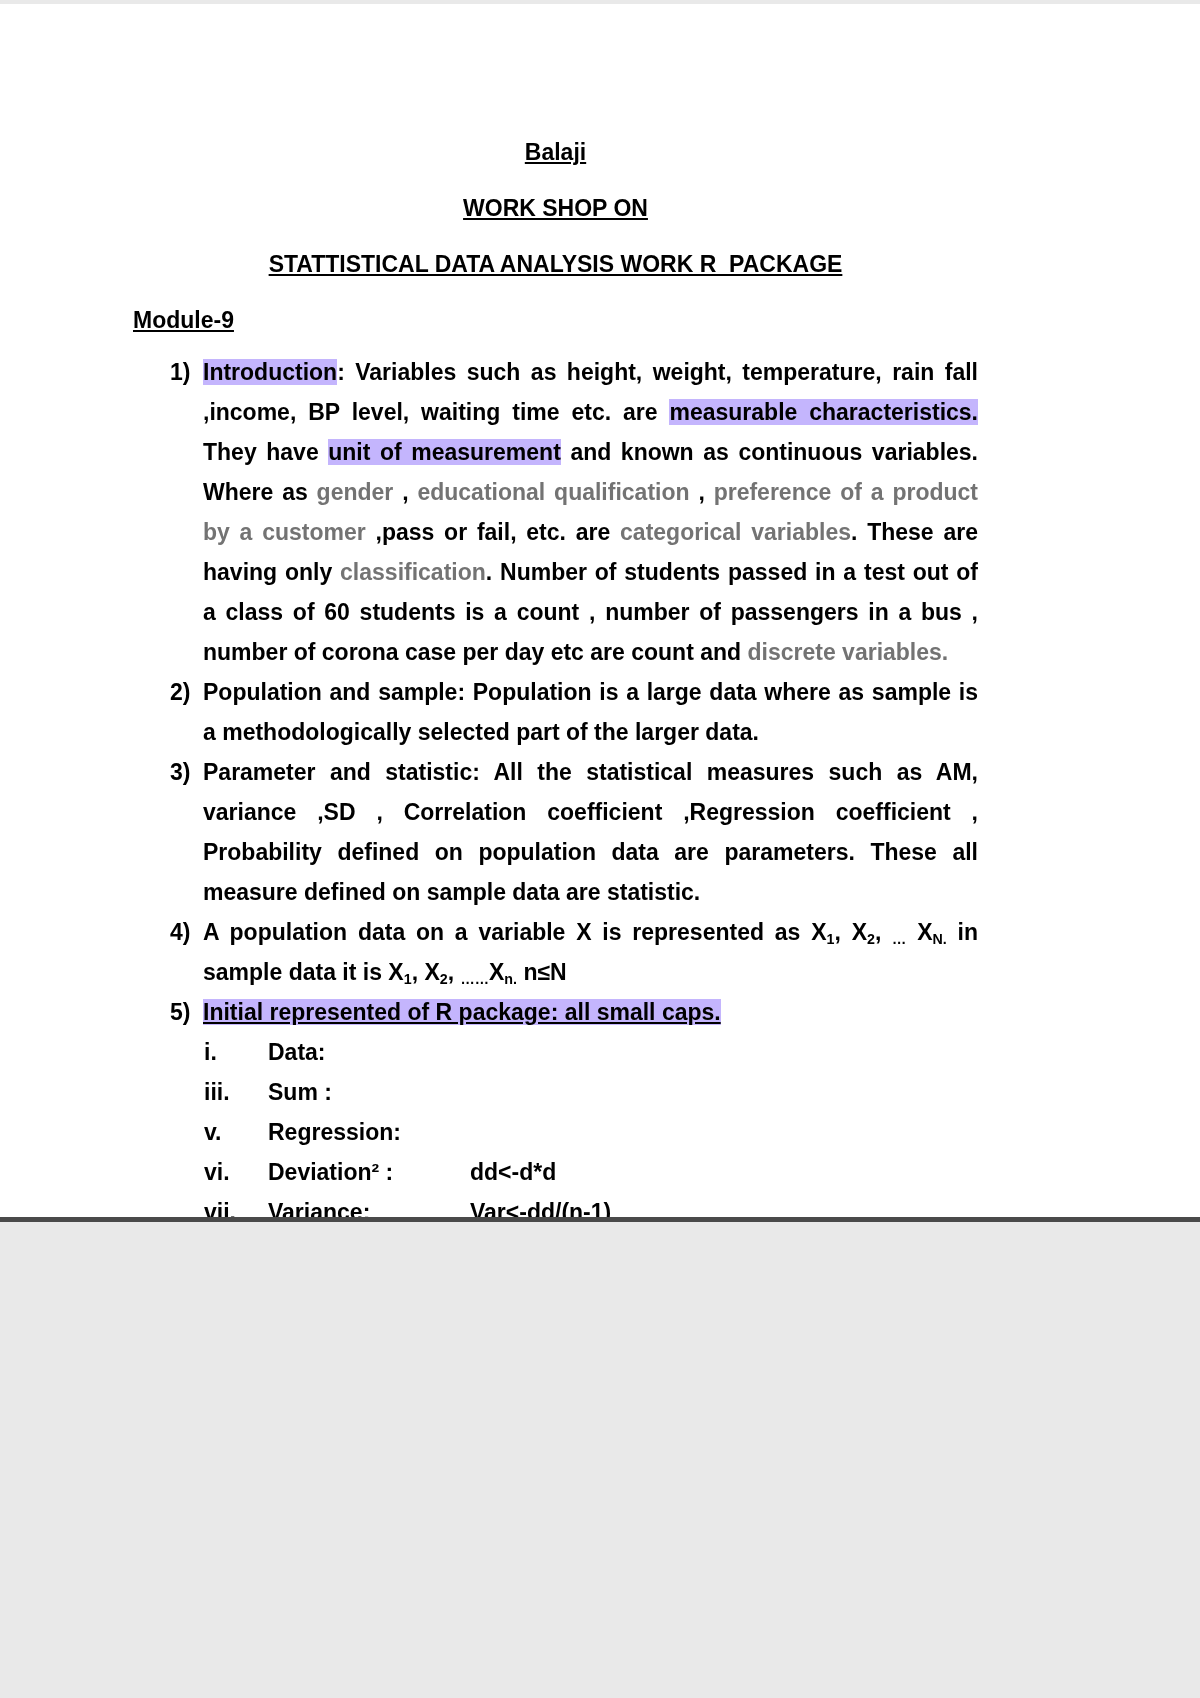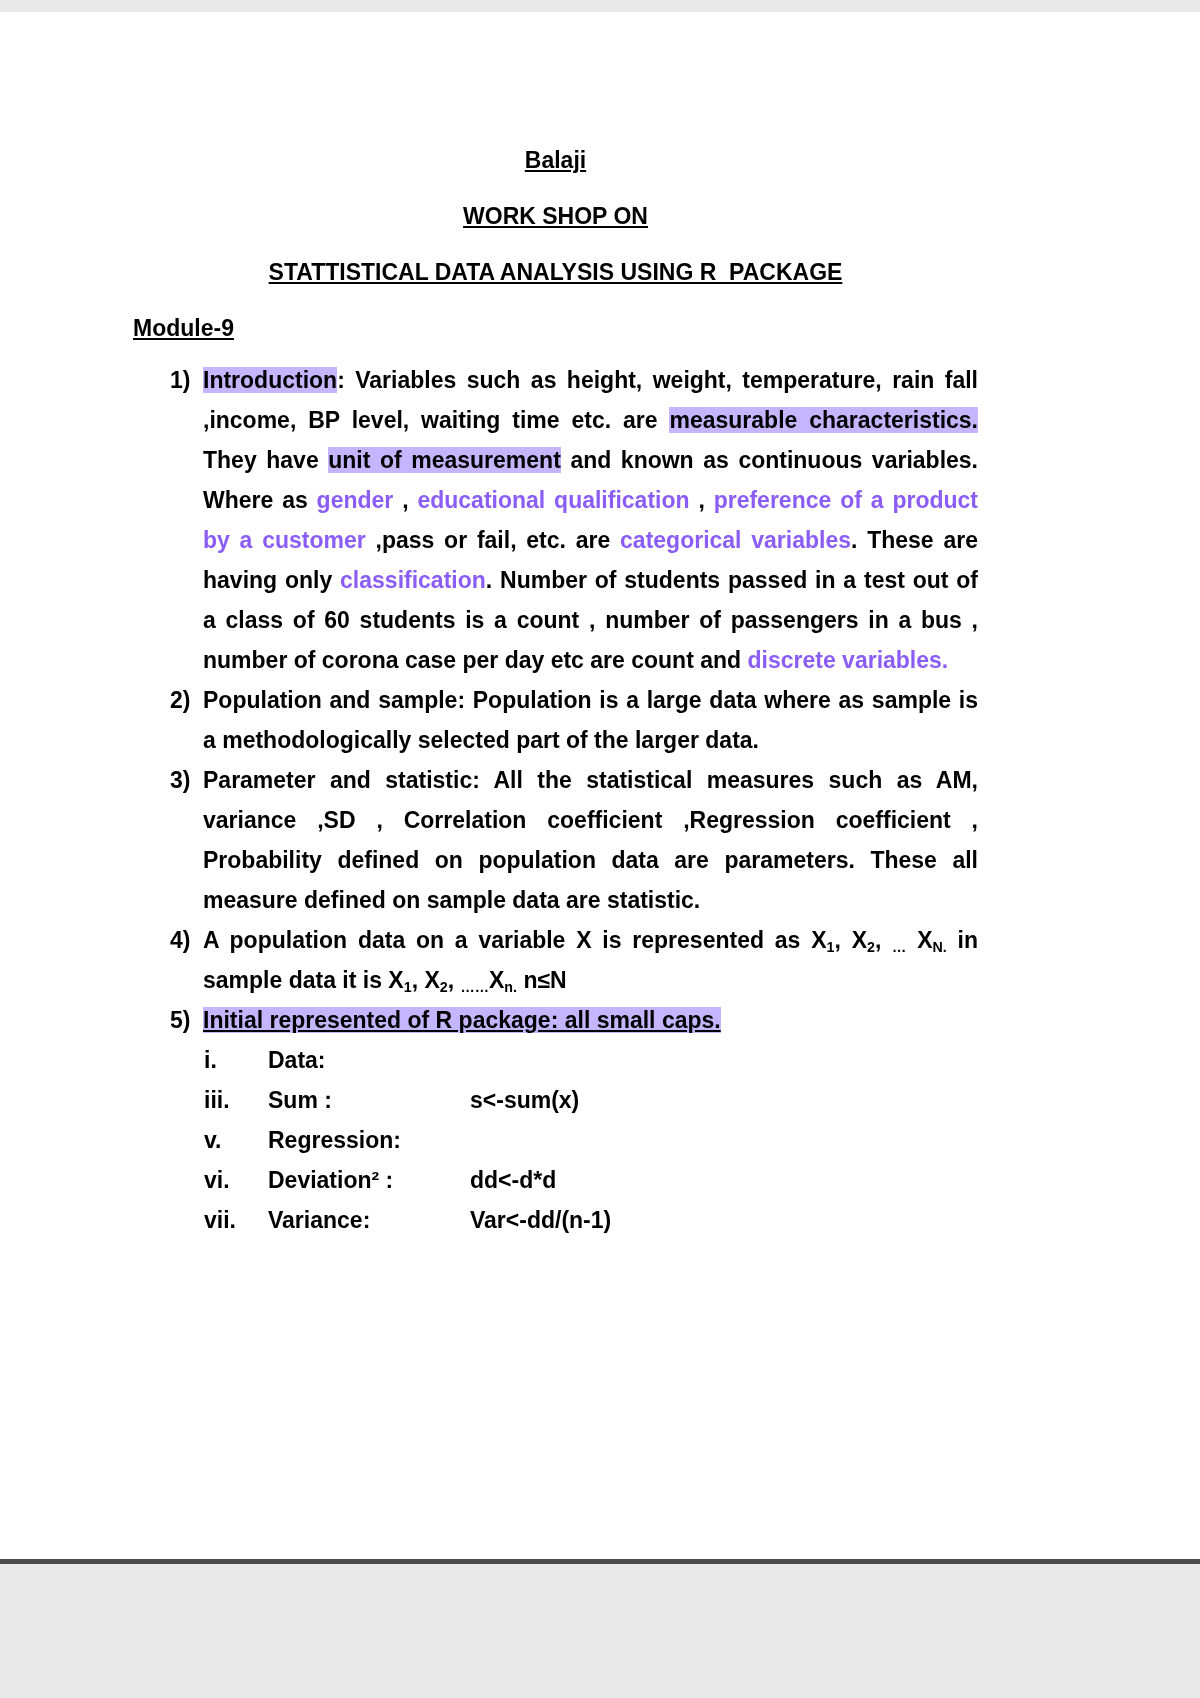--- a/index.html
+++ b/index.html
@@ -1,39 +1,39 @@
 <!DOCTYPE html>
 <html><head>
 <meta charset="utf-8">
 <style>
   html, body { margin: 0; padding: 0; background: #e9e9e9; }
   .page {
     position: relative;
     width: 1200px;
-    height: 1552px;
-    margin: 12px auto;
+    height: 1218px;
+    margin: 4px auto;
     background: #ffffff;
     box-sizing: border-box;
     padding: 128px 222px 40px 133px;
     font-family: "Liberation Sans", sans-serif;
     font-weight: bold;
     color: #000000;
     font-size: 23px;
     line-height: 40px;
     overflow: hidden;
   }
   .center { text-align: center; }
   .u { text-decoration: underline; }
   .title-line { margin-bottom: 16px; }
   .module-line { margin-bottom: 12px; }
   .list-item { display: flex; }
   .num { flex: 0 0 33px; width: 33px; margin-left: 37px; }
   .body-text { flex: 1; text-align: justify; }
   .hl { background: #c4b5fd; }
-  .red { color: #8b5cf6; }
+  .red { color: #737373; }
   .sub { font-size: 0.62em; line-height: 0; position: relative; top: 0.28em; }
   .step-row { display: flex; }
   .step-num { flex: 0 0 64px; width: 64px; margin-left: 71px; }
   .step-label { flex: 0 0 202px; width: 202px; }
   .step-value { flex: 1; }
   .page-edge {
     position: absolute;
     left: 0; right: 0; bottom: 0;
     height: 5px;
     background: #4a4a4a;
@@ -46,21 +46,21 @@
 
   <div class="title-line center">
     <span class="u">Balaji</span>
   </div>
 
   <div class="title-line center">
     <span class="u">WORK SHOP  ON</span>
   </div>
 
   <div class="title-line center">
-    <span class="u">STATTISTICAL DATA ANALYSIS USING R_PACKAGE</span>
+    <span class="u">STATTISTICAL DATA ANALYSIS WORK R_PACKAGE</span>
   </div>
 
   <div class="module-line">
     <span class="u">Module-9</span>
   </div>
 
   <div class="list-item">
     <span class="num">1)</span>
     <span class="body-text"><span class="hl">Introduction</span><span>:  Variables  such as height, weight, temperature, rain fall ,income, BP level, waiting time etc. are </span><span class="hl">measurable characteristics.</span><span> They have </span><span class="hl">unit of measurement</span><span> and known as continuous variables.  Where as </span><span class="red">gender</span><span> , </span><span class="red">educational qualification</span><span> , </span><span class="red">preference of a product by a customer</span><span> ,pass or fail, etc. are </span><span class="red">categorical variables</span><span>. These are having only </span><span class="red">classification</span><span>. Number of students passed in a test out of a class of 60 students  is a count , number of passengers in a bus , number of corona case per day etc are count and </span><span class="red">discrete variables.</span></span>
   </div>
@@ -87,21 +87,20 @@
 
   <div class="step-row">
     <span class="step-num">i.</span>
     <span class="step-label">Data:</span>
   </div>
 
 
   <div class="step-row">
     <span class="step-num">iii.</span>
     <span class="step-label">Sum :</span>
-    <span class="step-value"><span>s&lt;-sum(x)</span></span>
   </div>
 
 
   <div class="step-row">
     <span class="step-num">v.</span>
     <span class="step-label">Regression:</span>
   </div>
 
   <div class="step-row">
     <span class="step-num">vi.</span>

